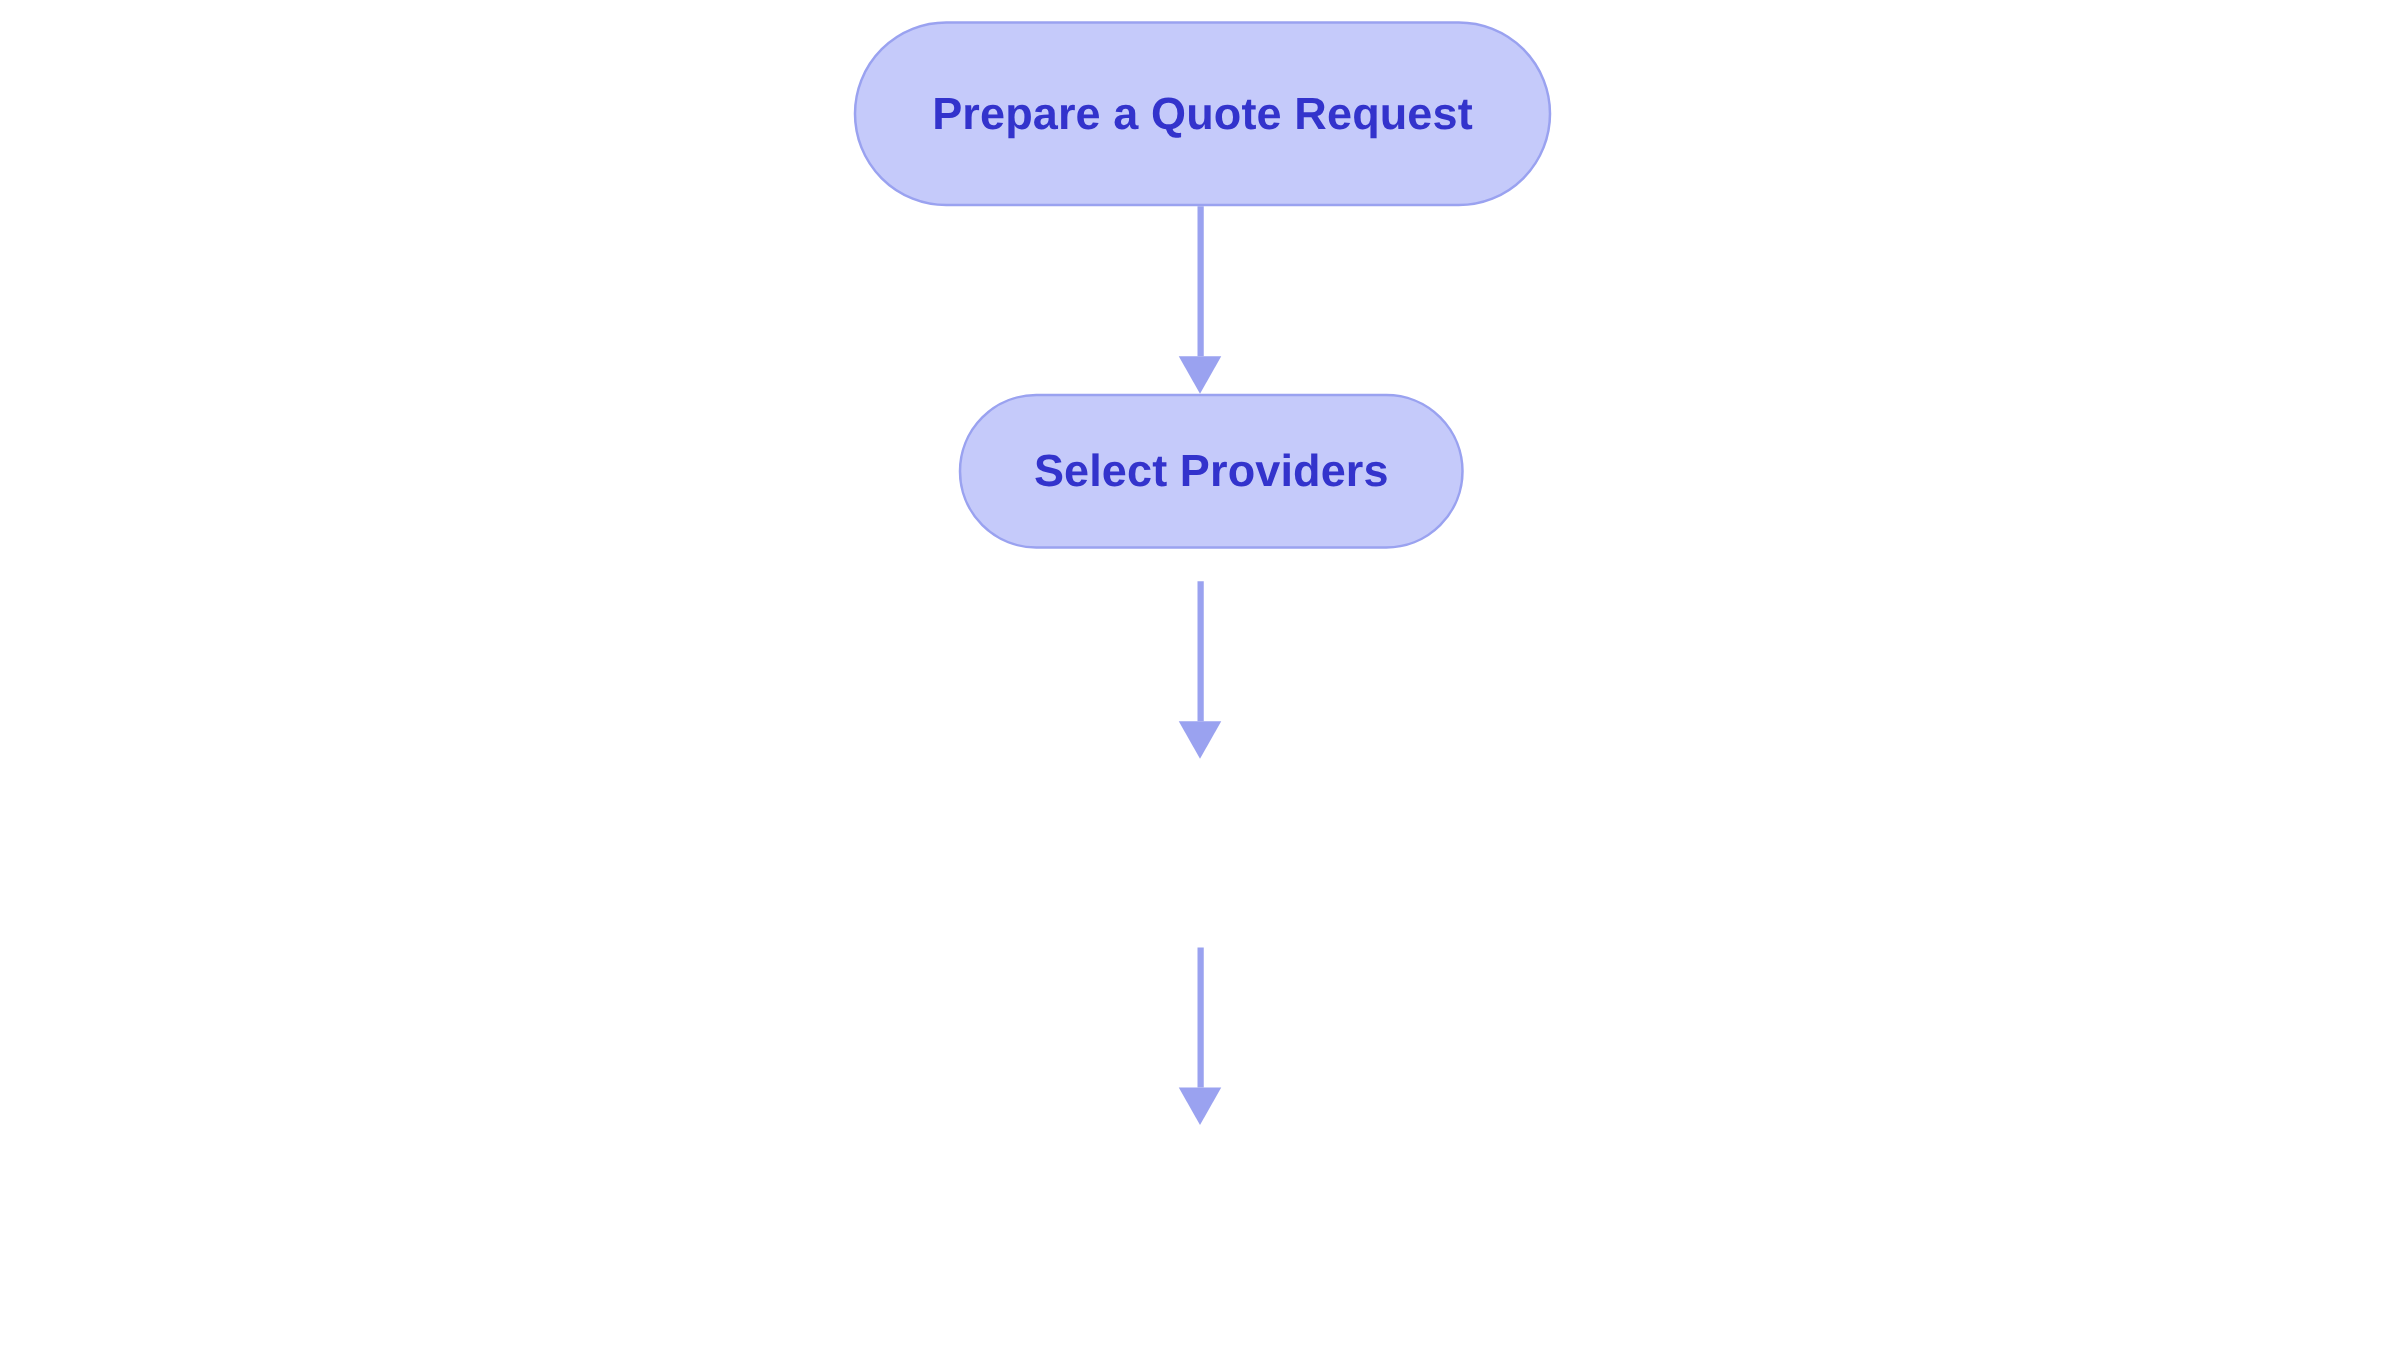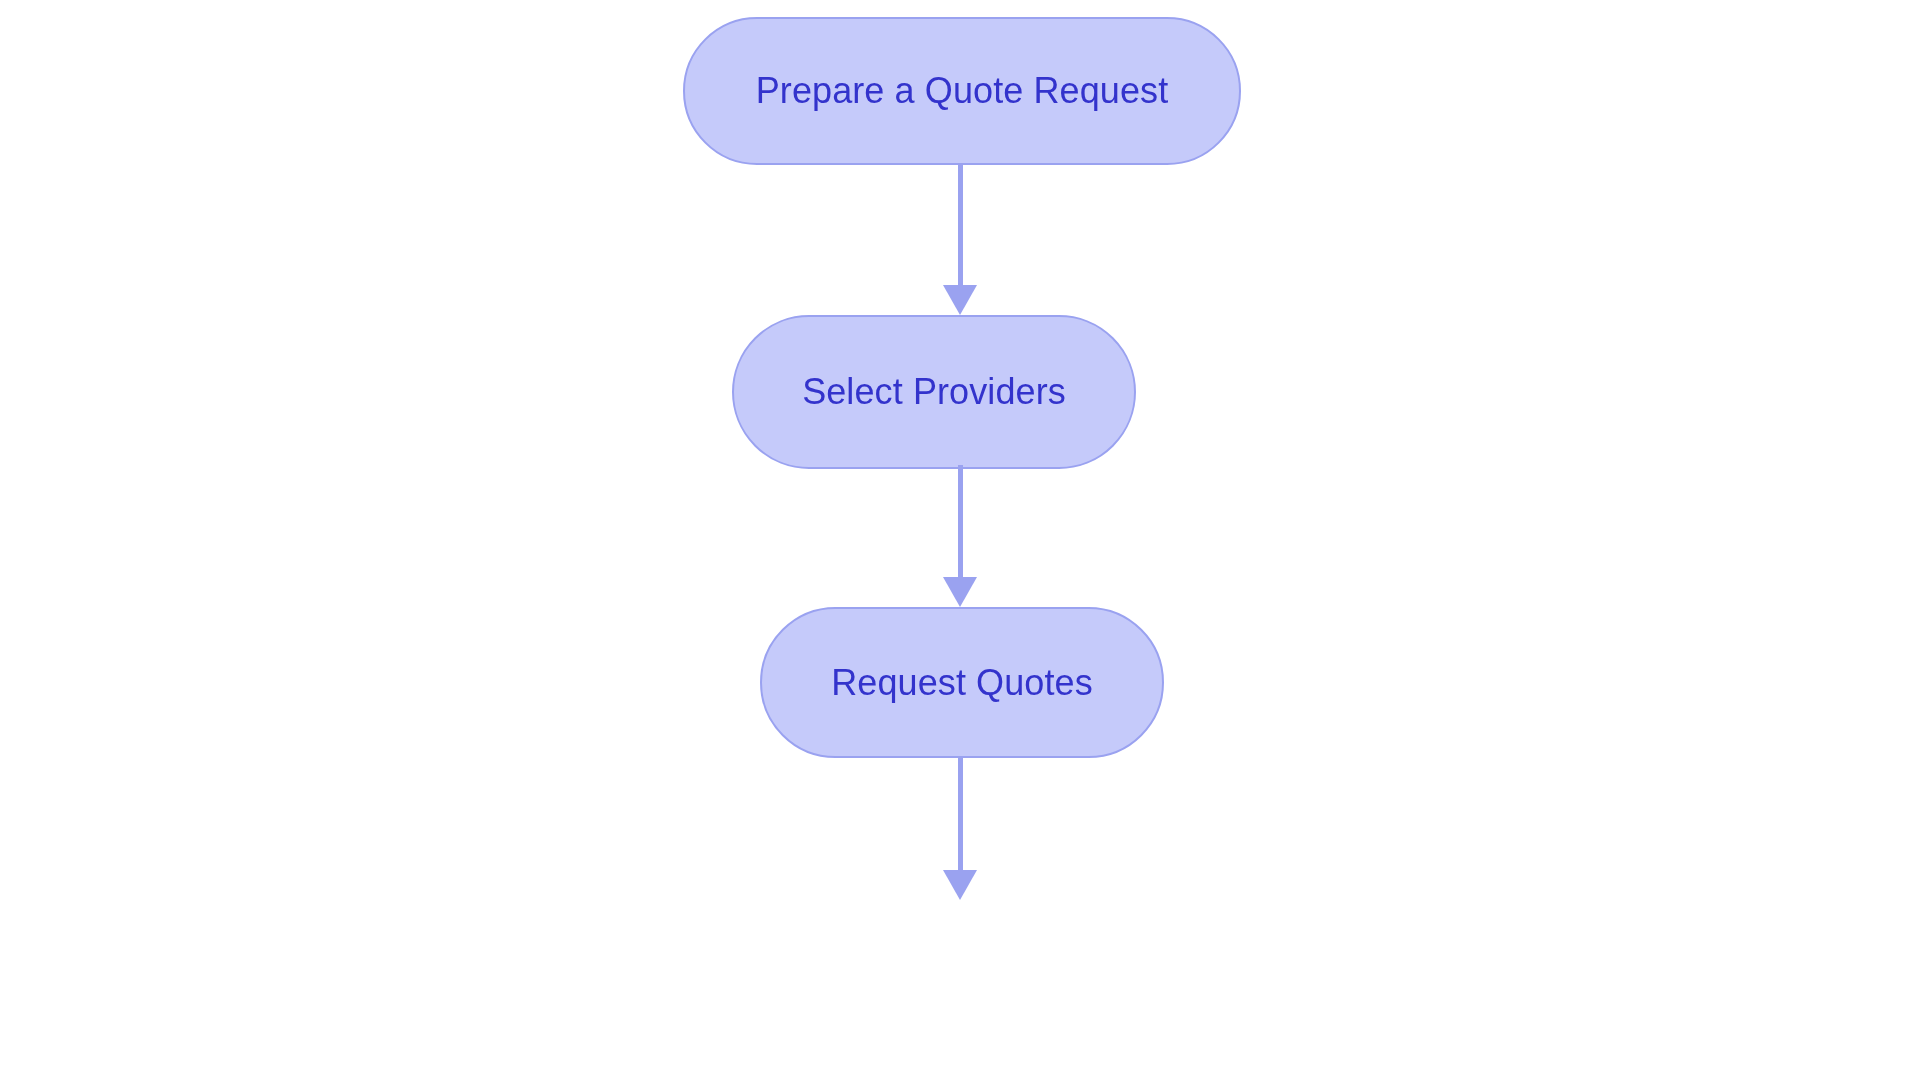--- a/index.html
+++ b/index.html
@@ -30,30 +30,30 @@
     border: 2px solid #9aa2f0;
     border-radius: 9999px;
     display: flex;
     align-items: center;
     justify-content: center;
     text-align: center;
   }
   .node-label {
     color: #3333cc;
     font-size: 36px;
-    font-weight: 400;
+    font-weight: 700;
     line-height: 1.15;
     letter-spacing: 0.1px;
     white-space: nowrap;
     font-family: "Liberation Sans", "DejaVu Sans", sans-serif;
   }
 
   
   #node-0 { left: 683px; top: 17px;   width: 558px; height: 148px; }
-  #node-1 { left: 732px; top: 315px;  width: 404px; height: 154px; }
+  #node-1 { left: 767px; top: 315px;  width: 404px; height: 124px; }
   #node-2 { left: 760px; top: 607px;  width: 404px; height: 151px; }
   #node-3 { left: 820px; top: 900px;  width: 280px; height: 160px; }
 
   
   .connector {
     position: absolute;
     left: 0;
     top: 0;
     pointer-events: none;
   }
@@ -97,23 +97,20 @@
 
   <div class="node" id="node-1">
     <span class="node-label">Select Providers</span>
   </div>
 
   <div class="connector" id="conn-1">
     <div class="connector-shaft"></div>
     <div class="connector-head"></div>
   </div>
 
-  <div class="node" id="node-2">
-    <span class="node-label">Request Quotes</span>
-  </div>
 
   <div class="connector" id="conn-2">
     <div class="connector-shaft"></div>
     <div class="connector-head"></div>
   </div>
 
 
 </div>
 
 </body></html>

